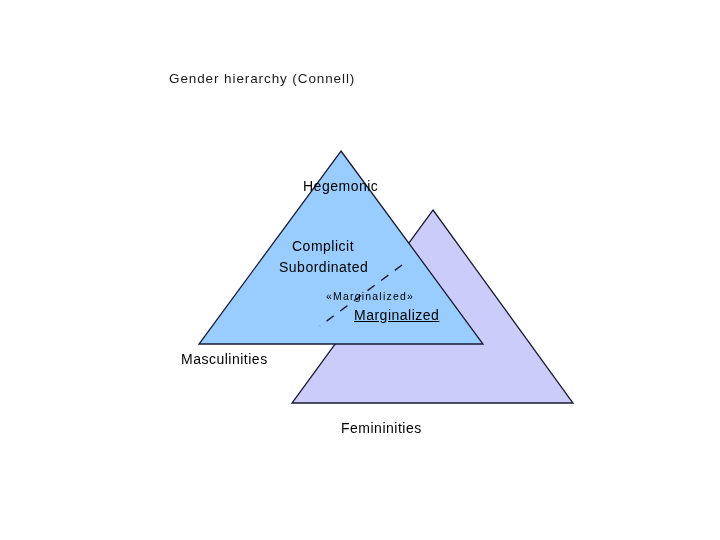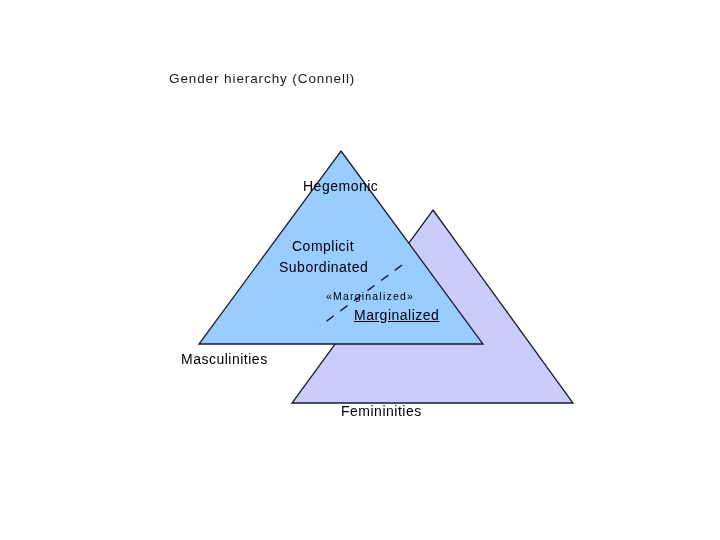--- a/index.html
+++ b/index.html
@@ -49,21 +49,21 @@
     color: #000000;
     letter-spacing: 0.5px;
     white-space: nowrap;
   }
   .lbl-hegemonic    { left: 303px; top: 179px; }
   .lbl-complicit    { left: 292px; top: 231px; margin-top: 8px; }
   .lbl-subordinated { left: 279px; top: 260px; }
   .lbl-authorization{ left: 326px; top: 291px; font-size: 10.5px; letter-spacing: 1.2px; }
   .lbl-marginalized { left: 354px; top: 308px; text-decoration: underline; }
   .lbl-masculinities{ left: 181px; top: 352px; }
-  .lbl-femininities { left: 341px; top: 404px; }
+  .lbl-femininities { left: 341px; top: 421px; }
 </style>
 </head>
 <body>
 
 <div class="slide">
 
 
   <div class="slide-subtitle">Gender hierarchy (Connell)</div>
 
   <svg class="diagram-svg" viewBox="0 0 720 540">

